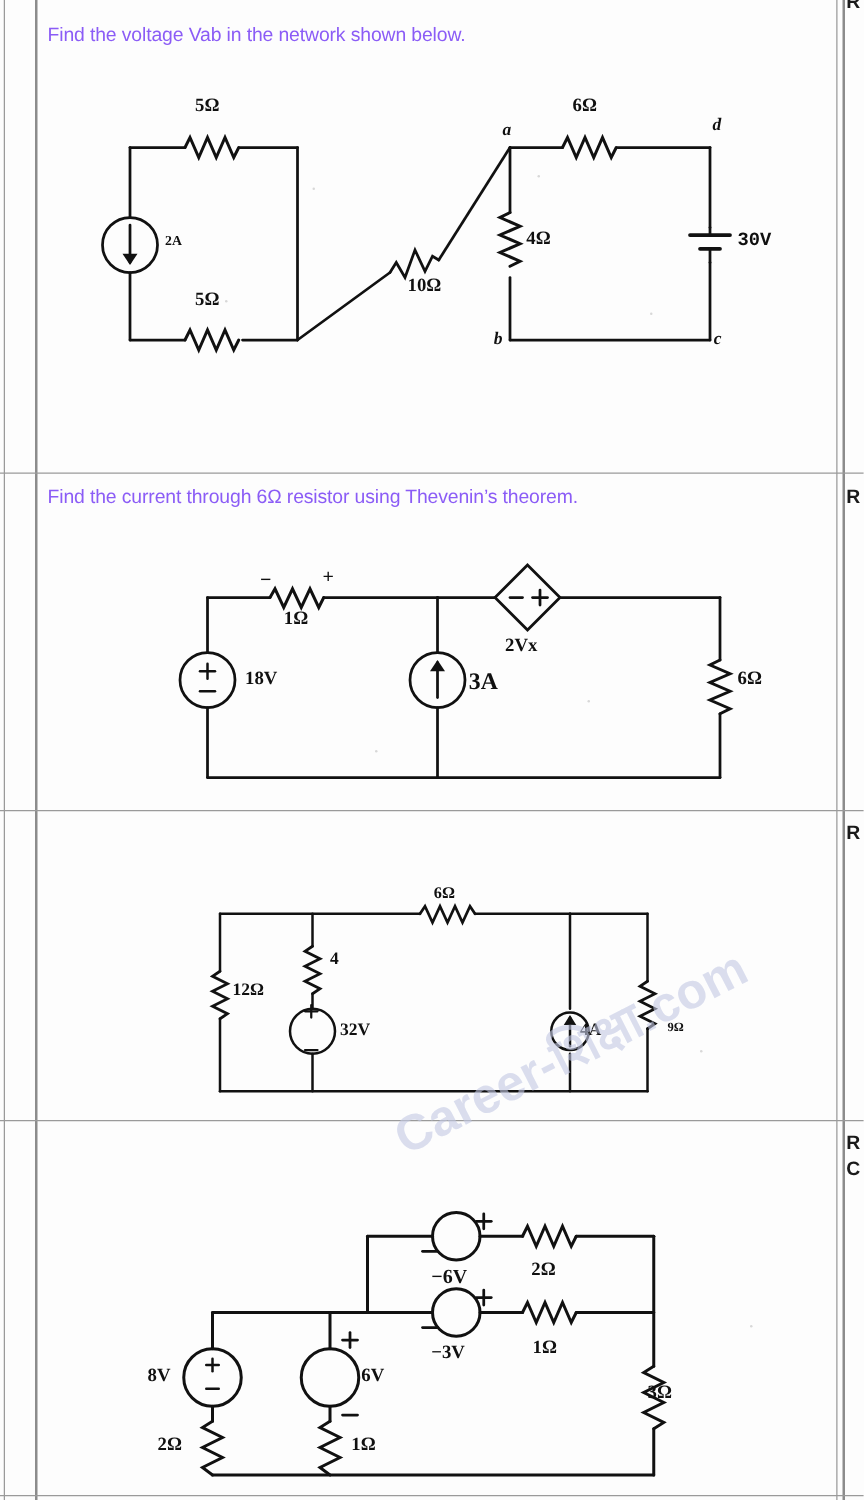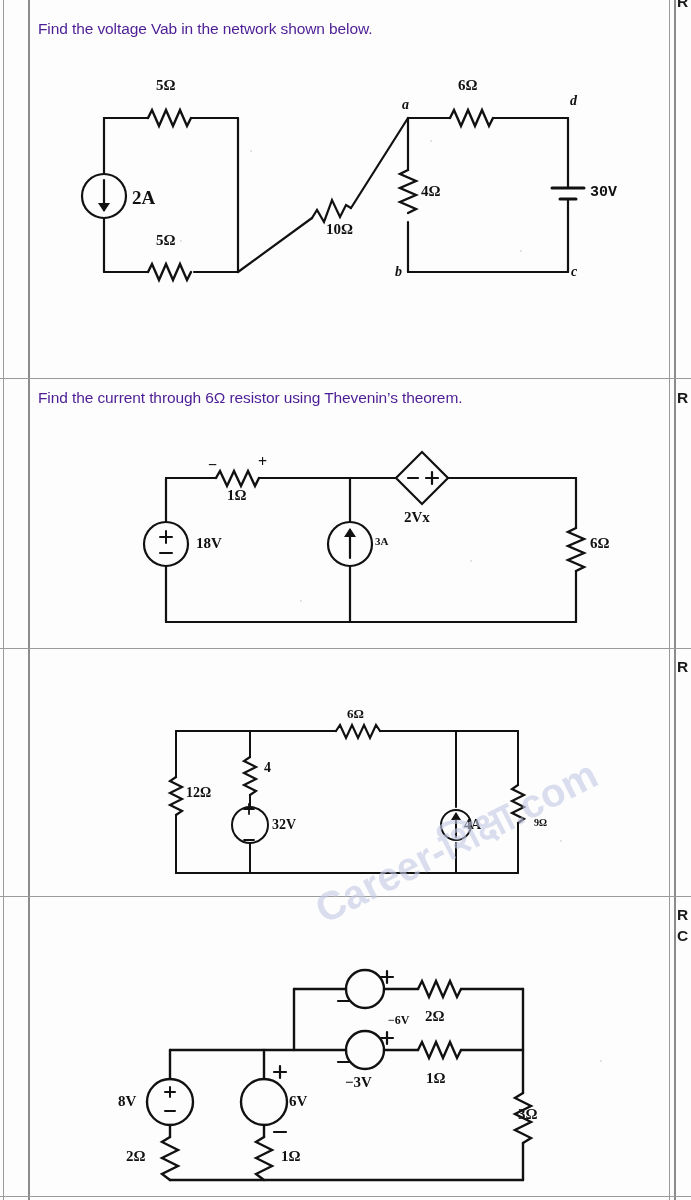--- a/index.html
+++ b/index.html
@@ -11,21 +11,21 @@
   .sheet{position:absolute;inset:0;}
 
   
   .vrule{position:absolute;background:#9a9a9a;width:1px;top:0;bottom:0;}
   .vrule.thick{width:2px;background:#8c8c8c;}
   .hrule{position:absolute;background:#9a9a9a;height:1px;left:0;right:0;}
   .qtext{
     position:absolute;
     font-size:15.5px;
     line-height:1.35;
-    color:#4c1d95;
+    color:#8b5cf6;
     font-family:"Liberation Sans", sans-serif;
     letter-spacing:-0.1px;
     white-space:pre-wrap;
   }
   .rightcol{
     position:absolute;
     font-size:15.5px;line-height:1.35;color:#1a1a1a;
     font-weight:600;
     overflow:hidden;
   }
@@ -108,21 +108,21 @@
         <path d="M318 70 L310 74 L326 81 L310 88 L326 95 L310 102 L326 109 L318 113" stroke-width="2.4"></path>
 
         <path d="M462 88 L494 88" stroke-width="3"></path>
         <path d="M470 99 L486 99" stroke-width="3"></path>
         <path d="M478 82 L478 88"></path>
         <path d="M478 99 L478 110"></path>
       </g>
     </svg>
     <span class="lbl" style="left:66px;top:-22px;font-size:15px;">5Ω</span>
     <span class="lbl" style="left:66px;top:133px;font-size:15px;">5Ω</span>
-    <span class="lbl" style="left:42px;top:88px;font-size:19px;">2A</span>
+    <span class="lbl" style="left:42px;top:88px;font-size:11px;">2A</span>
     <span class="lbl" style="left:236px;top:122px;font-size:15px;">10Ω</span>
     <span class="lbl" style="left:368px;top:-22px;font-size:15px;">6Ω</span>
     <span class="lbl" style="left:331px;top:84px;font-size:15px;">4Ω</span>
     <span class="lbl" style="left:500px;top:85px;font-size:15px;font-family:Liberation Mono, monospace;">30V</span>
     <span class="lbl ital" style="left:312px;top:-2px;font-size:14px;">a</span>
     <span class="lbl ital" style="left:305px;top:165px;font-size:14px;">b</span>
     <span class="lbl ital" style="left:481px;top:165px;font-size:14px;">c</span>
     <span class="lbl ital" style="left:480px;top:-6px;font-size:14px;">d</span>
   </div>
 
@@ -162,21 +162,21 @@
 
         <path d="M248 8 L258 8" stroke-width="2.2"></path>
         <path d="M266 8 L278 8" stroke-width="2.2"></path>
         <path d="M272 2 L272 14" stroke-width="2.2"></path>
       </g>
     </svg>
     <span class="lbl" style="left:67px;top:18px;font-size:15px;">1Ω</span>
     <span class="sign" style="left:48px;top:-13px;font-size:16px;">−</span>
     <span class="sign" style="left:98px;top:-16px;font-size:16px;">+</span>
     <span class="lbl" style="left:36px;top:66px;font-size:15px;">18V</span>
-    <span class="lbl" style="left:215px;top:66px;font-size:11px;">3A</span>
+    <span class="lbl" style="left:215px;top:66px;font-size:19px;">3A</span>
     <span class="lbl" style="left:244px;top:40px;font-size:15px;">2Vx</span>
     <span class="lbl" style="left:430px;top:66px;font-size:15px;">6Ω</span>
   </div>
 
 
   <div class="fig" style="left:170px;top:725px;">
     <svg width="400" height="155" viewBox="0 0 400 155">
       <g fill="none" stroke="#111" stroke-width="2" stroke-linecap="round">
 
         <path d="M6 6 L166 6"></path>
@@ -265,21 +265,21 @@
 
         <path d="M268 26 L280 26" stroke-width="2.2"></path>
         <path d="M311 2 L323 2" stroke-width="2.2"></path>
         <path d="M317 -4 L317 8" stroke-width="2.2"></path>
 
         <path d="M268 87 L280 87" stroke-width="2.2"></path>
         <path d="M311 63 L323 63" stroke-width="2.2"></path>
         <path d="M317 57 L317 69" stroke-width="2.2"></path>
       </g>
     </svg>
-    <span class="lbl" style="left:275px;top:39px;font-size:12px;margin-left:43px;">−6V</span>
+    <span class="lbl" style="left:275px;top:39px;font-size:16px;">−6V</span>
     <span class="lbl" style="left:355px;top:34px;font-size:15px;">2Ω</span>
     <span class="lbl" style="left:275px;top:100px;font-size:15px;">−3V</span>
     <span class="lbl" style="left:356px;top:96px;font-size:15px;">1Ω</span>
     <span class="lbl" style="left:448px;top:132px;font-size:15px;">3Ω</span>
     <span class="lbl" style="left:48px;top:119px;font-size:15px;">8V</span>
     <span class="lbl" style="left:56px;top:174px;font-size:15px;">2Ω</span>
     <span class="lbl" style="left:219px;top:119px;font-size:15px;">6V</span>
     <span class="lbl" style="left:211px;top:174px;font-size:15px;">1Ω</span>
   </div>
 

